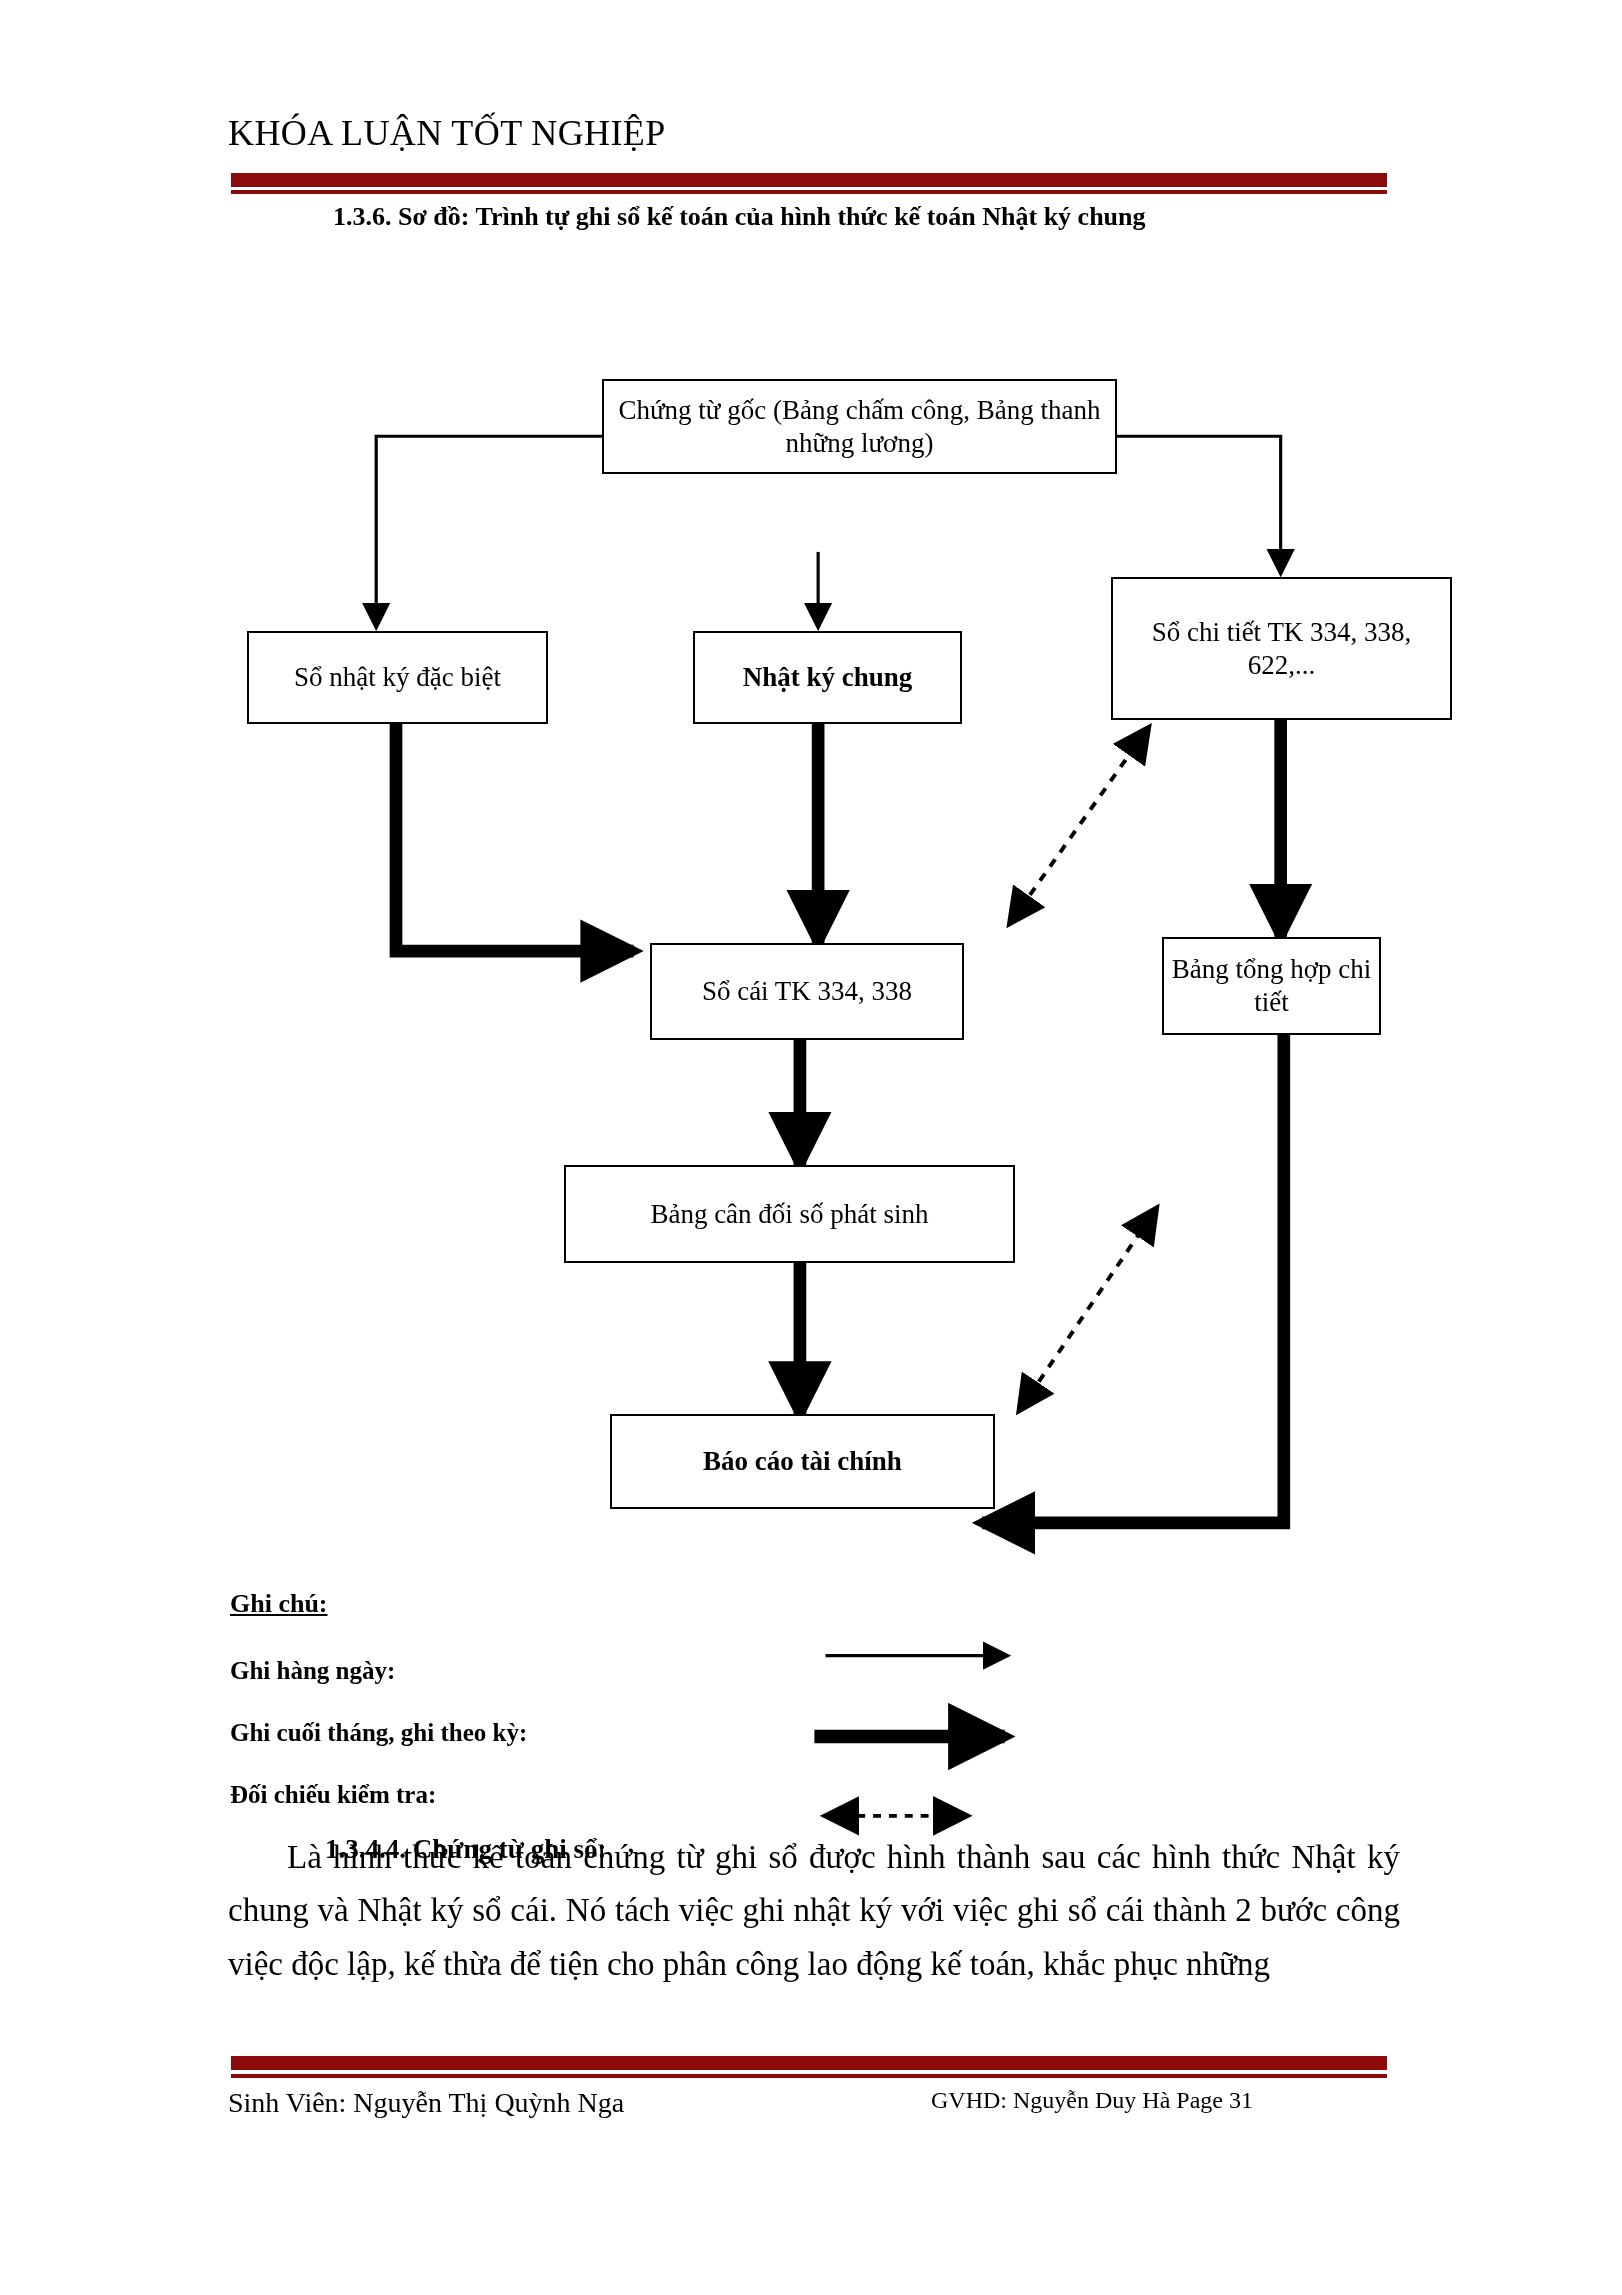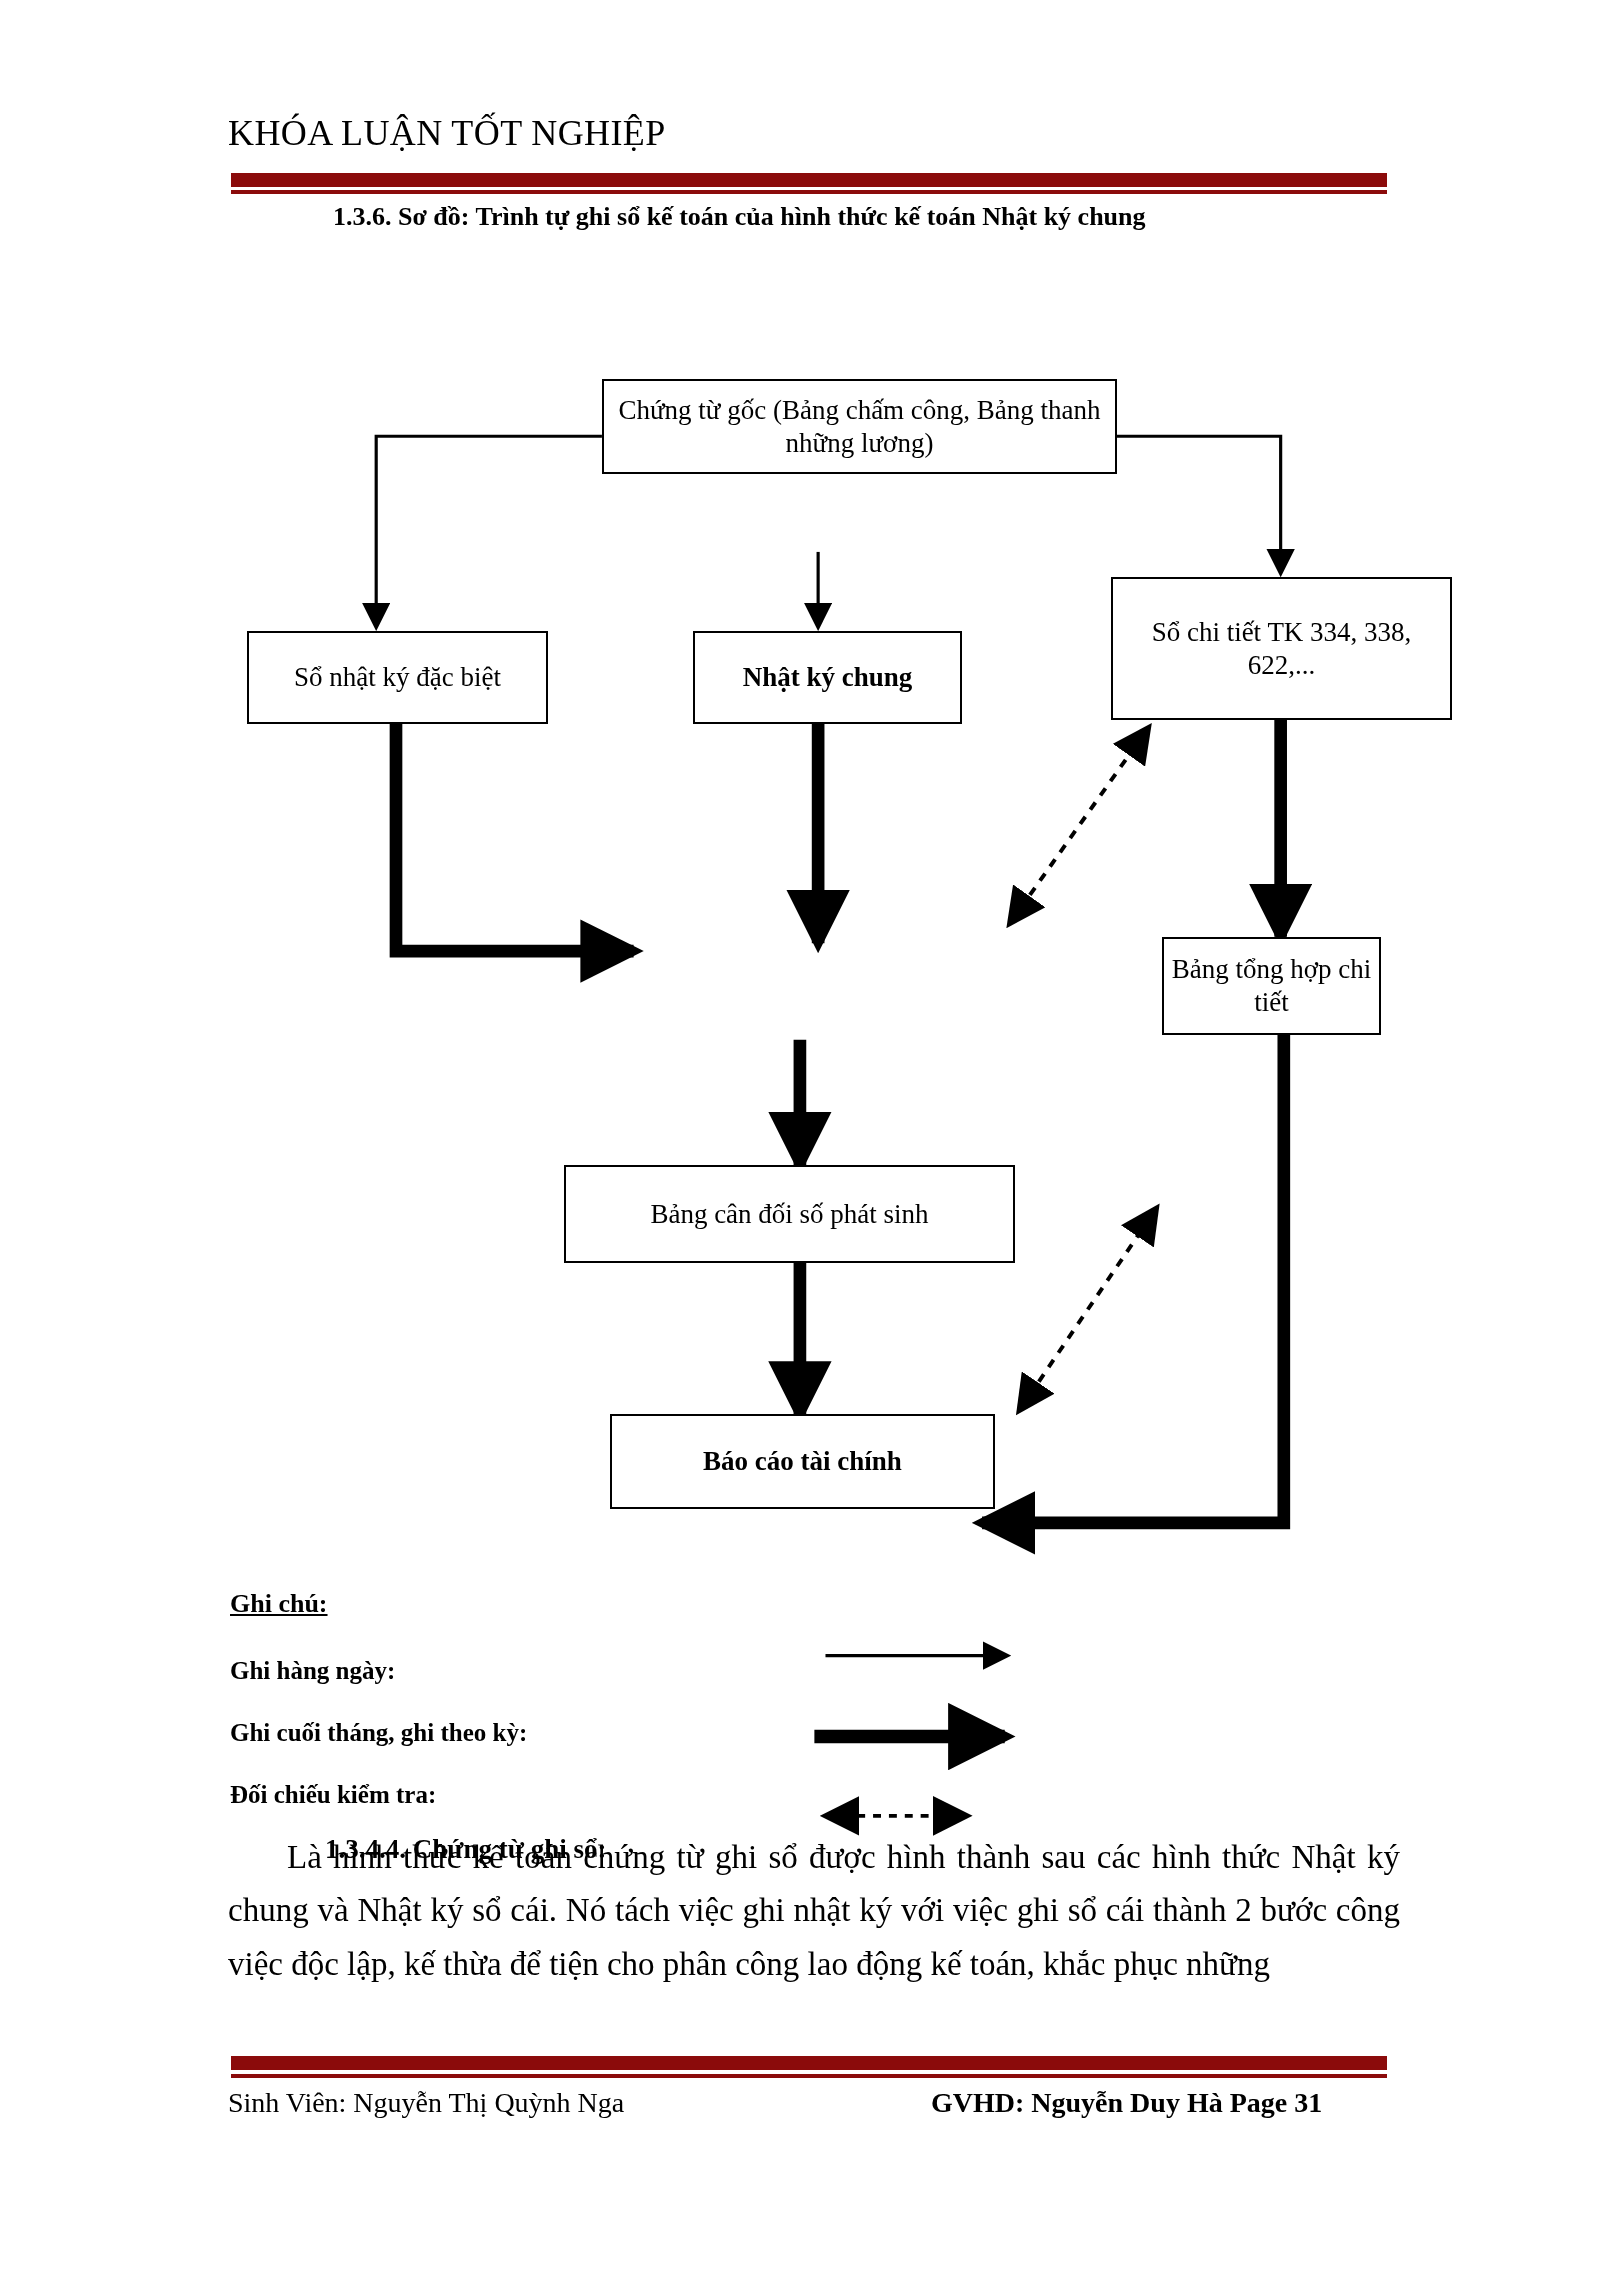--- a/index.html
+++ b/index.html
@@ -121,23 +121,22 @@
     position: absolute;
     left: 228px;
     top: 2087px;
     font-size: 28px;
     white-space: nowrap;
   }
   .footer-right {
     position: absolute;
     left: 931px;
     top: 2087px;
-    font-size: 28px;
-    white-space: nowrap;
-    font-weight: bold;
+    font-size: 24px;
+    white-space: nowrap;
   }
 </style>
 </head>
 <body>
 
 <div class="page">
 
   <div class="hdr-title">KHÓA LUẬN TỐT NGHIỆP</div>
 
   <div class="rule-thick" style="left:231px; top:173px; width:1156px; height:13.5px;"></div>
@@ -187,20 +186,21 @@
     </svg>
 
     <div class="node" style="left:602px; top:38px; width:515px; height:95px;">Chứng từ gốc (Bảng chấm công, Bảng thanh những lương)</div>
 
     <div class="node" style="left:247px; top:290px; width:301px; height:93px;">Sổ nhật ký đặc biệt</div>
 
     <div class="node bold" style="left:693px; top:290px; width:269px; height:93px;">Nhật ký chung</div>
 
     <div class="node" style="left:1111px; top:236px; width:341px; height:143px;">Sổ chi tiết TK 334, 338, 622,...</div>
 
+    <div class="node" style="left:650px; top:602px; width:314px; height:97px;">Sổ cái TK 334, 338</div>
 
     <div class="node" style="left:1162px; top:596px; width:219px; height:98px;">Bảng tổng hợp chi tiết</div>
 
     <div class="node" style="left:564px; top:824px; width:451px; height:98px;">Bảng cân đối số phát sinh</div>
 
     <div class="node bold" style="left:610px; top:1073px; width:385px; height:95px;">Báo cáo tài chính</div>
 
   </div>
 
   <div class="legend-title">Ghi chú:</div>

